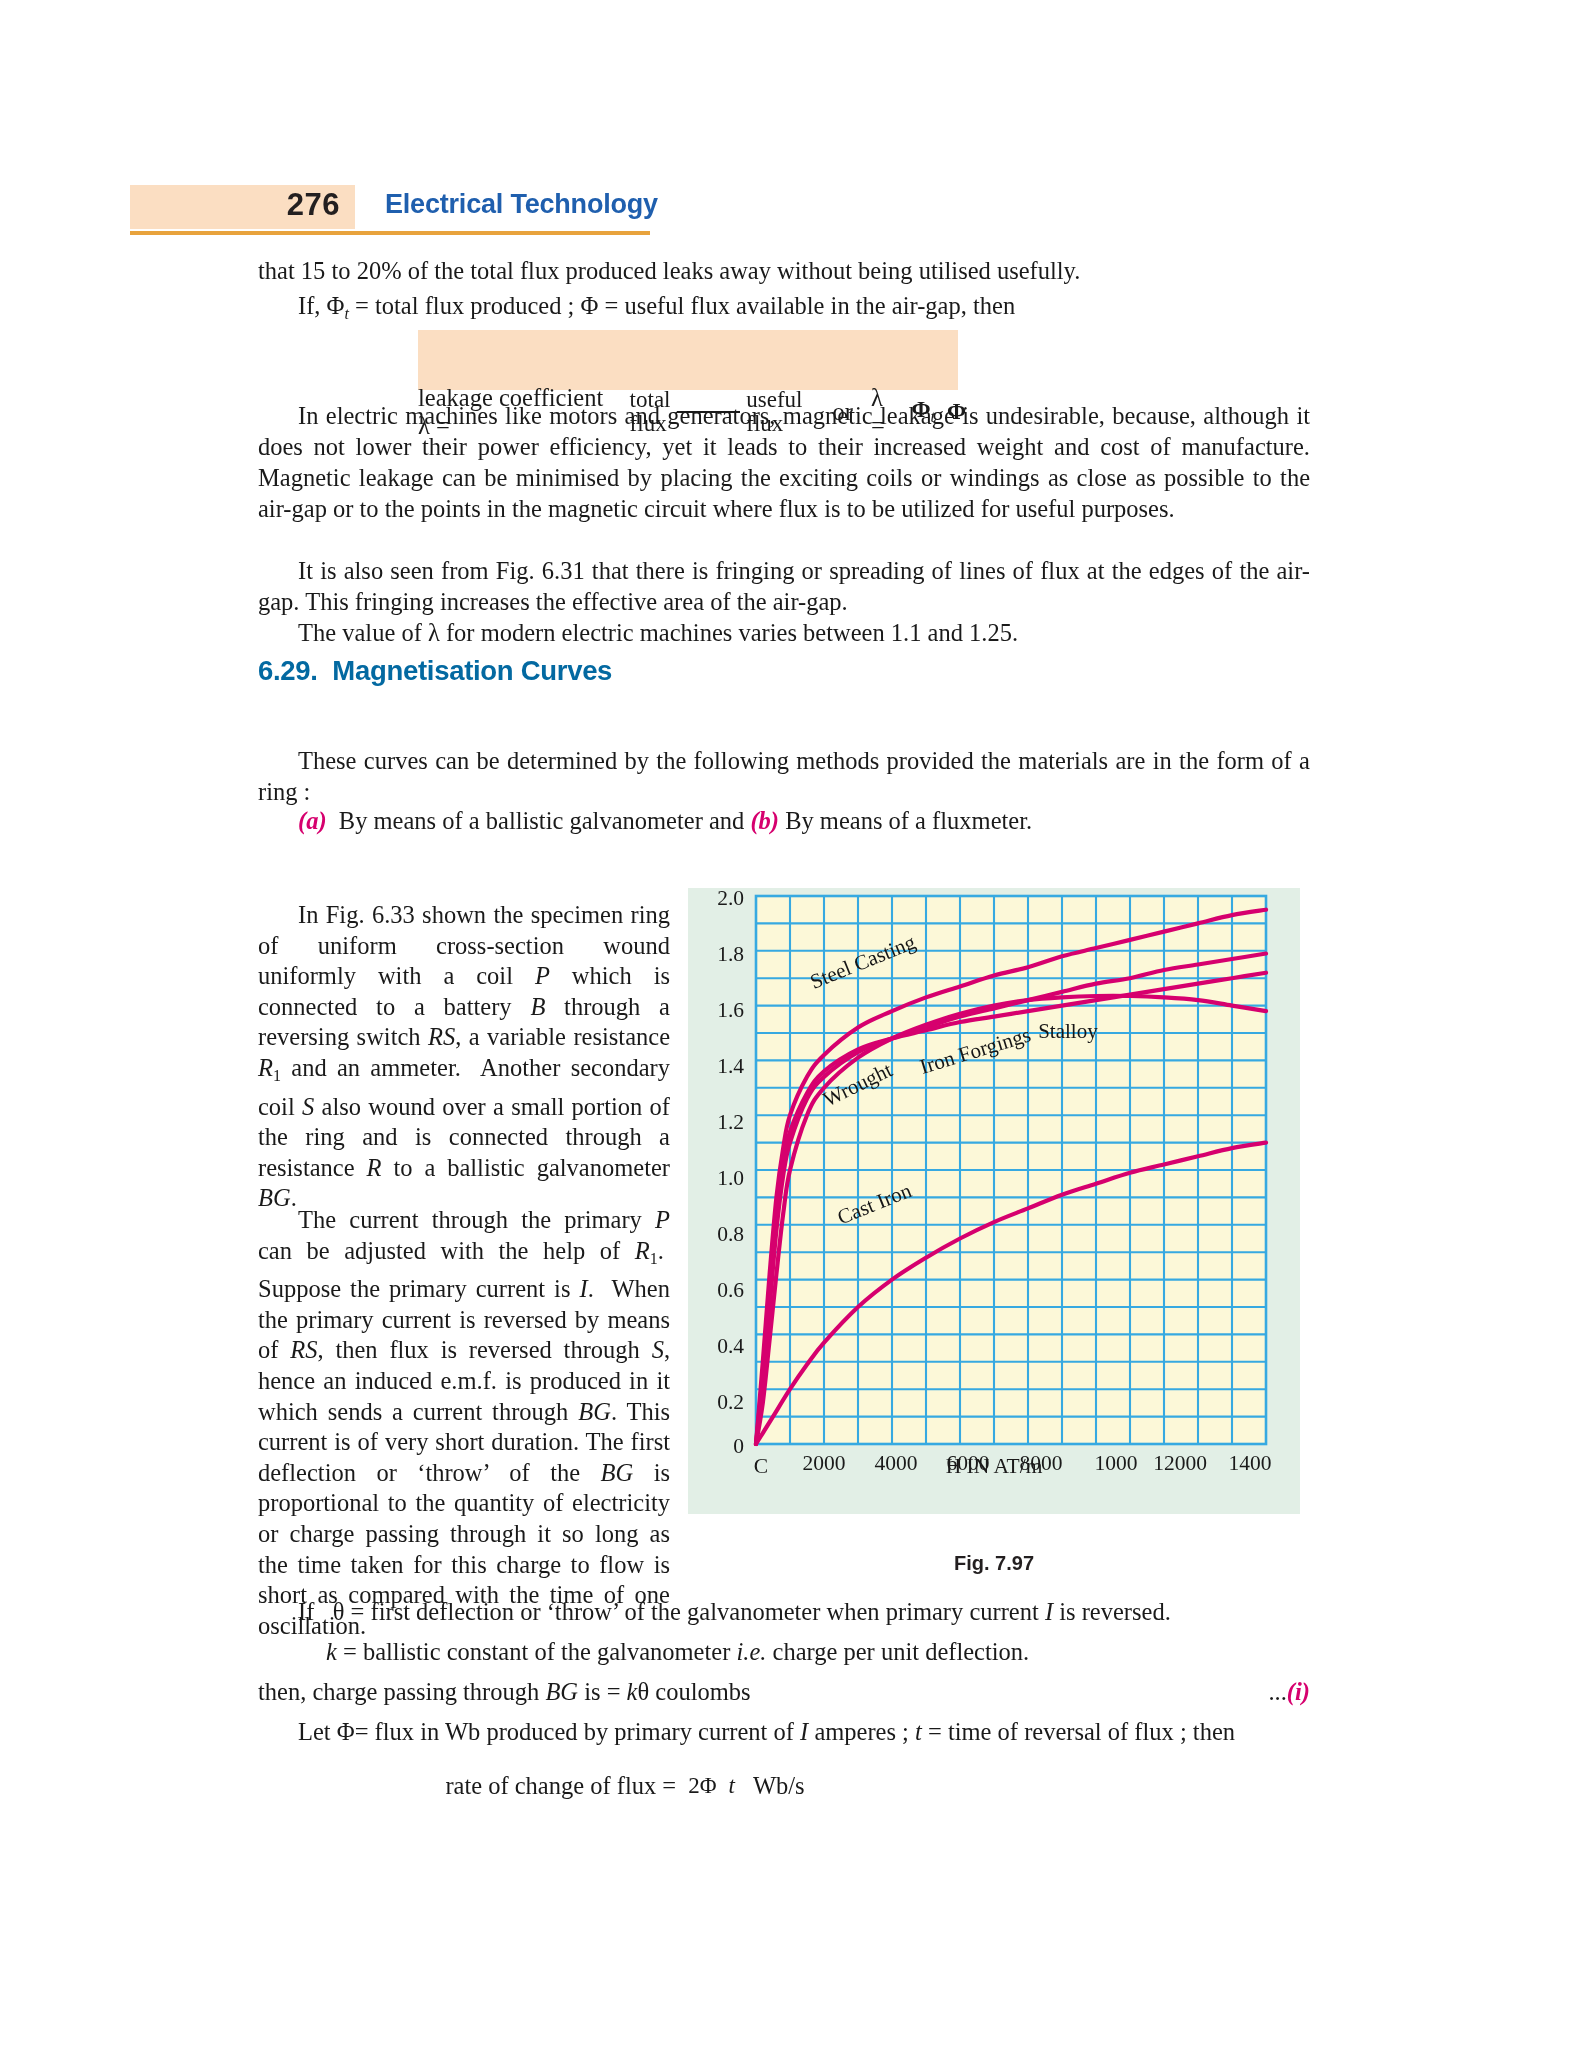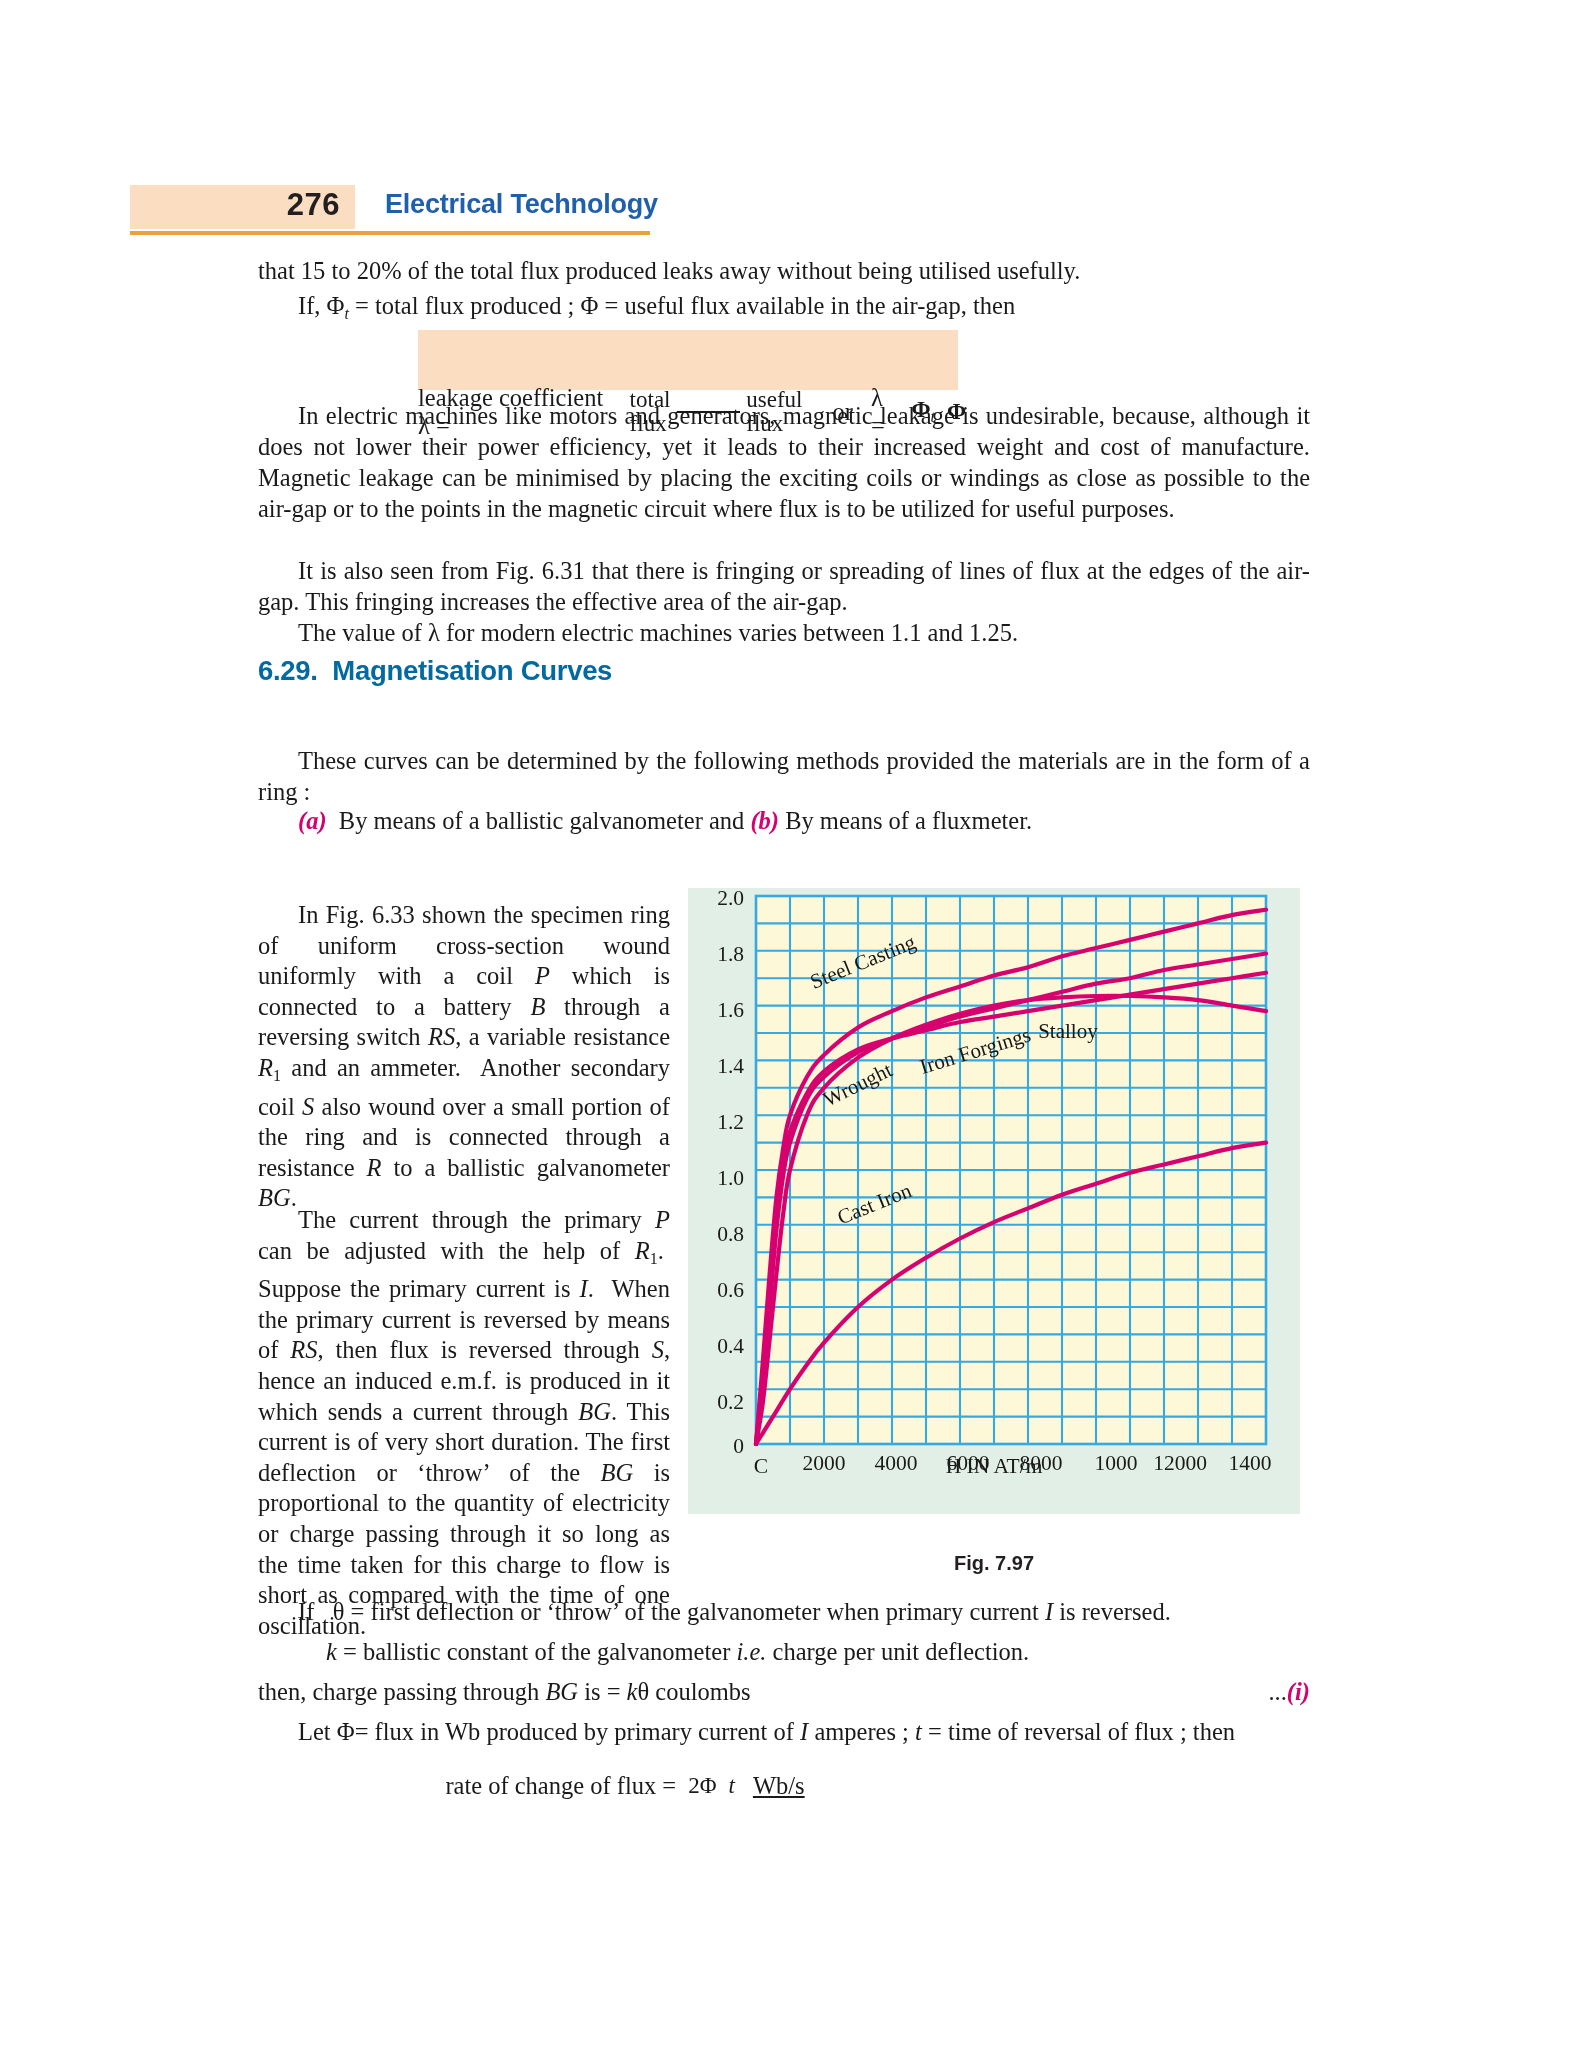--- a/index.html
+++ b/index.html
@@ -223,16 +223,16 @@
   </div>
 
   <div style="position:absolute;left:275px;top:1756px;width:700px;height:60px;
               display:flex;align-items:center;font-size:24.5px;justify-content:center;">
     <span>rate of change of flux =</span>
     <span class="frac">
       <span class="num">2Φ</span>
       <span class="bar"></span>
       <span class="den"><i>t</i></span>
     </span>
-    <span style="margin-left:6px;text-decoration:underline;">Wb/s</span>
+    <span style="margin-left:6px;">Wb/s</span>
   </div>
 
 </div>
 
 </body></html>

